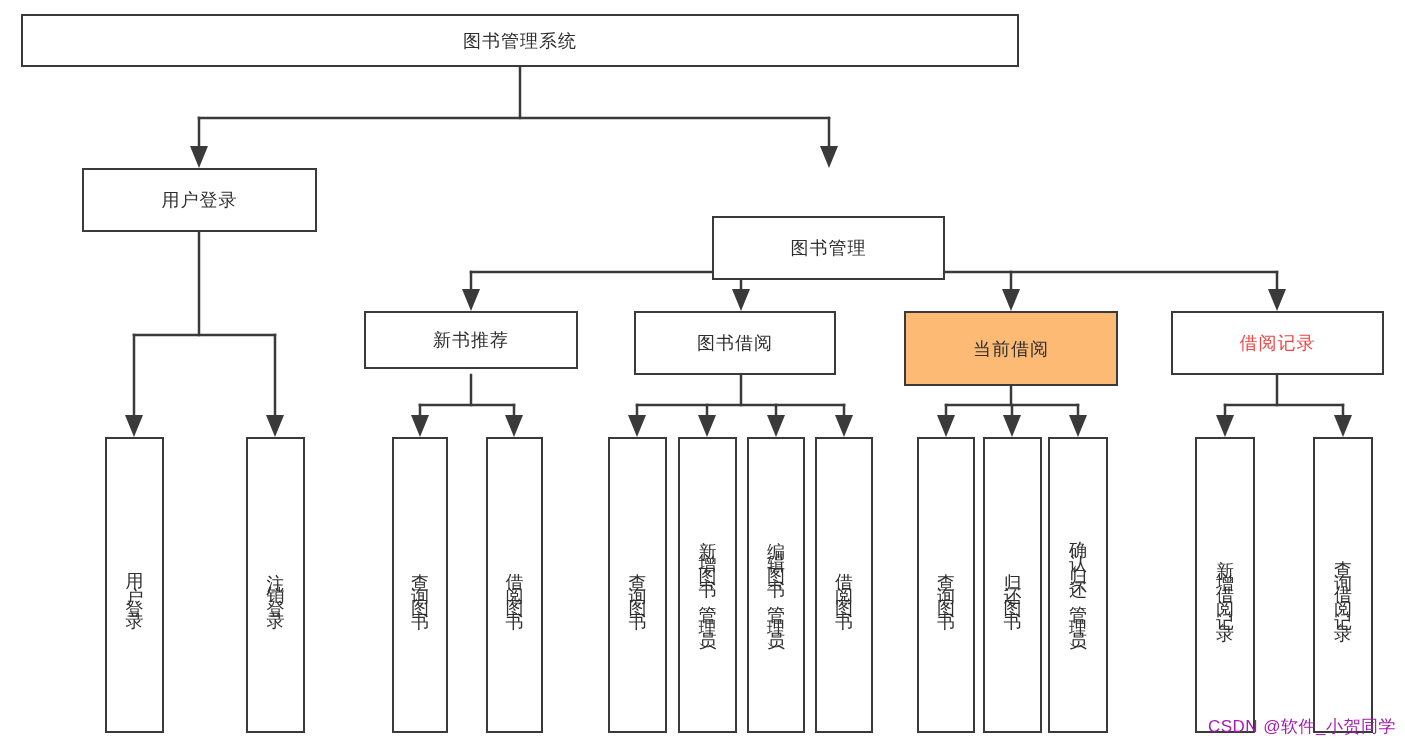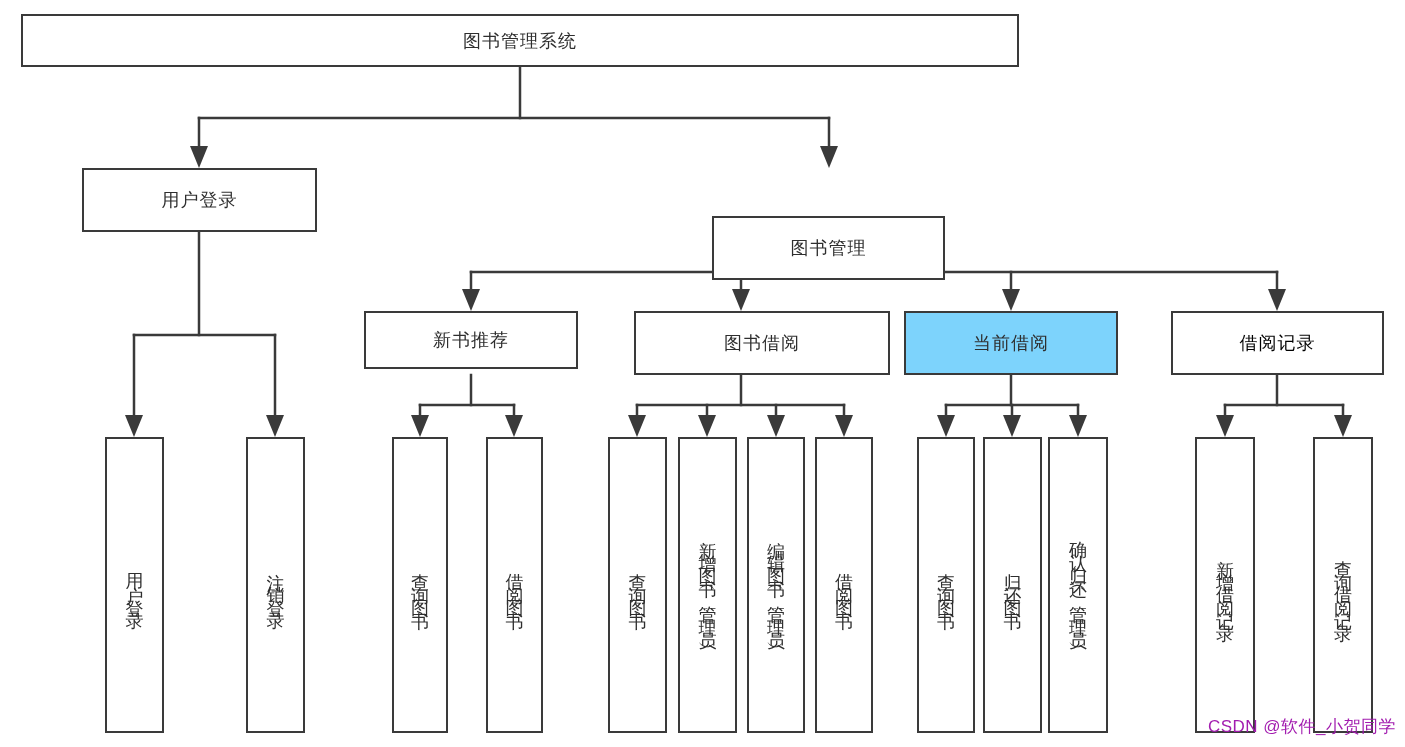--- a/index.html
+++ b/index.html
@@ -109,27 +109,27 @@
       </div>
       <div class="node h" style="left: 82px; top: 168px; width: 235px; height: 64px; border-color: rgb(58, 58, 58); background: rgb(255, 255, 255); color: rgb(46, 46, 46);">
         <span class="node-label">用户登录</span>
       </div>
       <div class="node h" style="left: 712px; top: 168px; width: 233px; height: 64px; border-color: rgb(58, 58, 58); background: rgb(255, 255, 255); color: rgb(46, 46, 46); margin-top: 48px;">
         <span class="node-label">图书管理</span>
       </div>
       <div class="node h" style="left: 364px; top: 311px; width: 214px; height: 58px; border-color: rgb(58, 58, 58); background: rgb(255, 255, 255); color: rgb(46, 46, 46);">
         <span class="node-label">新书推荐</span>
       </div>
-      <div class="node h" style="left: 634px; top: 311px; width: 256px; height: 64px; border-color: rgb(58, 58, 58); background: rgb(255, 255, 255); color: rgb(46, 46, 46);">
+      <div class="node h" style="left: 634px; top: 311px; width: 202px; height: 64px; border-color: rgb(58, 58, 58); background: rgb(255, 255, 255); color: rgb(46, 46, 46);">
         <span class="node-label">图书借阅</span>
       </div>
-      <div class="node h" style="left: 904px; top: 311px; width: 214px; height: 64px; border-color: rgb(58, 58, 58); background: #7dd3fc; color: rgb(46, 46, 46);">
+      <div class="node h" style="left: 904px; top: 311px; width: 214px; height: 75px; border-color: rgb(58, 58, 58); background: #fdba74; color: rgb(46, 46, 46);">
         <span class="node-label">当前借阅</span>
       </div>
-      <div class="node h" style="left: 1171px; top: 311px; width: 213px; height: 64px; border-color: rgb(58, 58, 58); background: rgb(255, 255, 255); color: #000000;">
+      <div class="node h" style="left: 1171px; top: 311px; width: 213px; height: 64px; border-color: rgb(58, 58, 58); background: rgb(255, 255, 255); color: #ef4444;">
         <span class="node-label">借阅记录</span>
       </div>
       <div class="node v" style="left: 105px; top: 437px; width: 59px; height: 296px; border-color: rgb(58, 58, 58); background: rgb(255, 255, 255); color: rgb(46, 46, 46);">
         <span class="node-label">用户登录</span>
       </div>
       <div class="node v" style="left: 246px; top: 437px; width: 59px; height: 296px; border-color: rgb(58, 58, 58); background: rgb(255, 255, 255); color: rgb(46, 46, 46);">
         <span class="node-label">注销登录</span>
       </div>
       <div class="node v" style="left: 392px; top: 437px; width: 56px; height: 296px; border-color: rgb(58, 58, 58); background: rgb(255, 255, 255); color: rgb(46, 46, 46);">
         <span class="node-label">查询图书</span>

